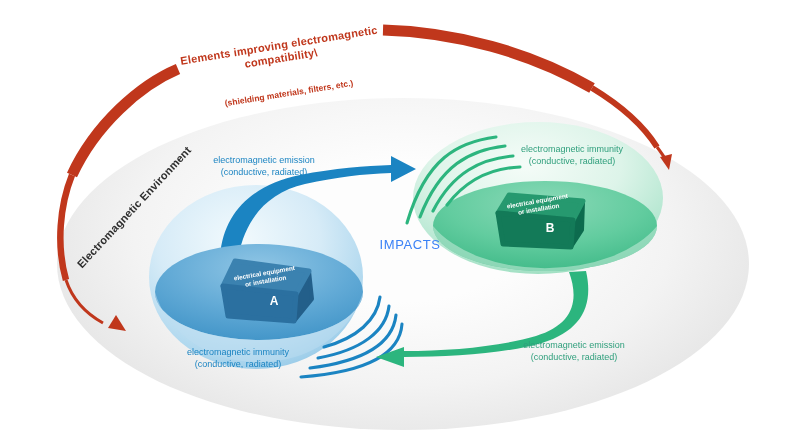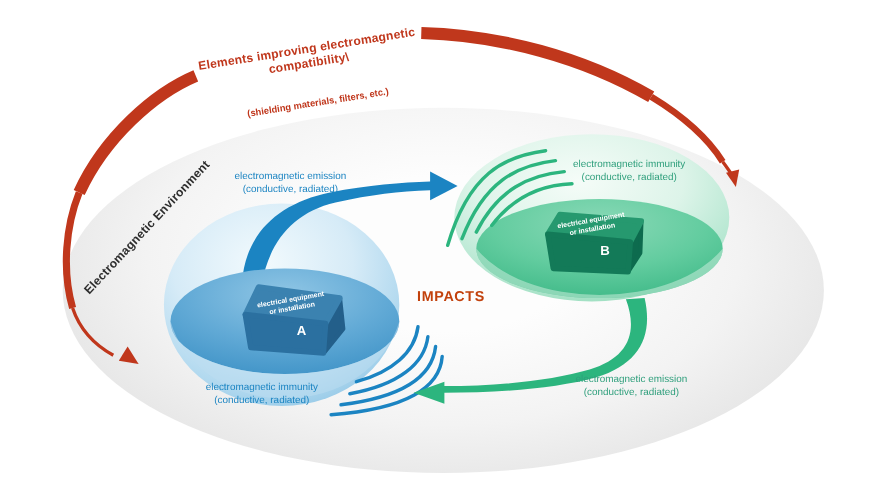--- a/index.html
+++ b/index.html
@@ -22,21 +22,21 @@
   .blue-wave{stroke:var(--color-blue);fill:none;stroke-width:3.1;stroke-linecap:round;}
   .green-wave{stroke:var(--color-green);fill:none;stroke-width:3.1;stroke-linecap:round;}
   .lbl{position:absolute;transform:translate(-50%,-50%);text-align:center;white-space:nowrap;}
   .lbl span{display:block;}
   .red-title{left:280px;top:52px;font-size:11px;font-weight:bold;line-height:13px;
     color:var(--color-red);transform:translate(-50%,-50%) rotate(-9deg);letter-spacing:.2px;}
   .red-sub{left:289px;top:93px;font-size:8.5px;font-weight:bold;color:var(--color-red);
     transform:translate(-50%,-50%) rotate(-9deg);}
   .env-label{left:134px;top:207px;font-size:11px;font-weight:bold;color:#2e2e2e;
     transform:translate(-50%,-50%) rotate(-47deg);letter-spacing:.2px;}
-  .impacts{left:410px;top:269px;font-size:13px;font-weight:bold;color:#c2410c;letter-spacing:.6px;}
+  .impacts{left:410px;top:244px;font-size:13px;font-weight:normal;color:#3b82f6;letter-spacing:.6px;}
   .small-lbl{font-size:9px;line-height:11.5px;}
   .a-emission{left:264px;top:166px;color:var(--color-blue);}
   .a-immunity{left:238px;top:358px;color:var(--color-blue);}
   .b-immunity{left:572px;top:155px;color:var(--color-green-text);}
   .b-emission{left:574px;top:351px;color:var(--color-green-text);}
   .box-lbl{font-size:6.4px;line-height:7.8px;color:#ffffff;font-weight:bold;}
   .box-a-lbl{left:265px;top:277px;transform:translate(-50%,-50%) rotate(-10deg);}
   .box-b-lbl{left:538px;top:205px;transform:translate(-50%,-50%) rotate(-10deg);}
   .box-letter{font-size:12px;font-weight:bold;color:#ffffff;}
   .box-a-letter{left:274px;top:301px;}

